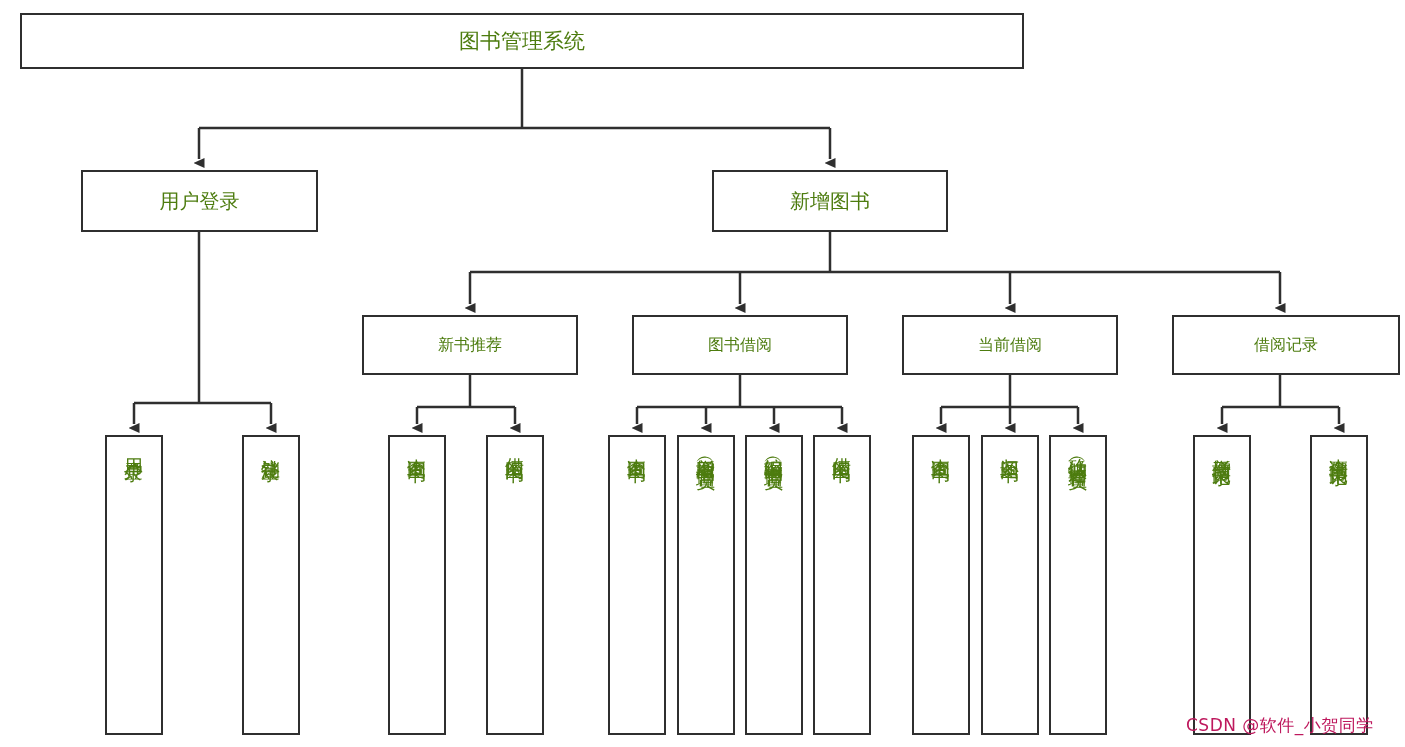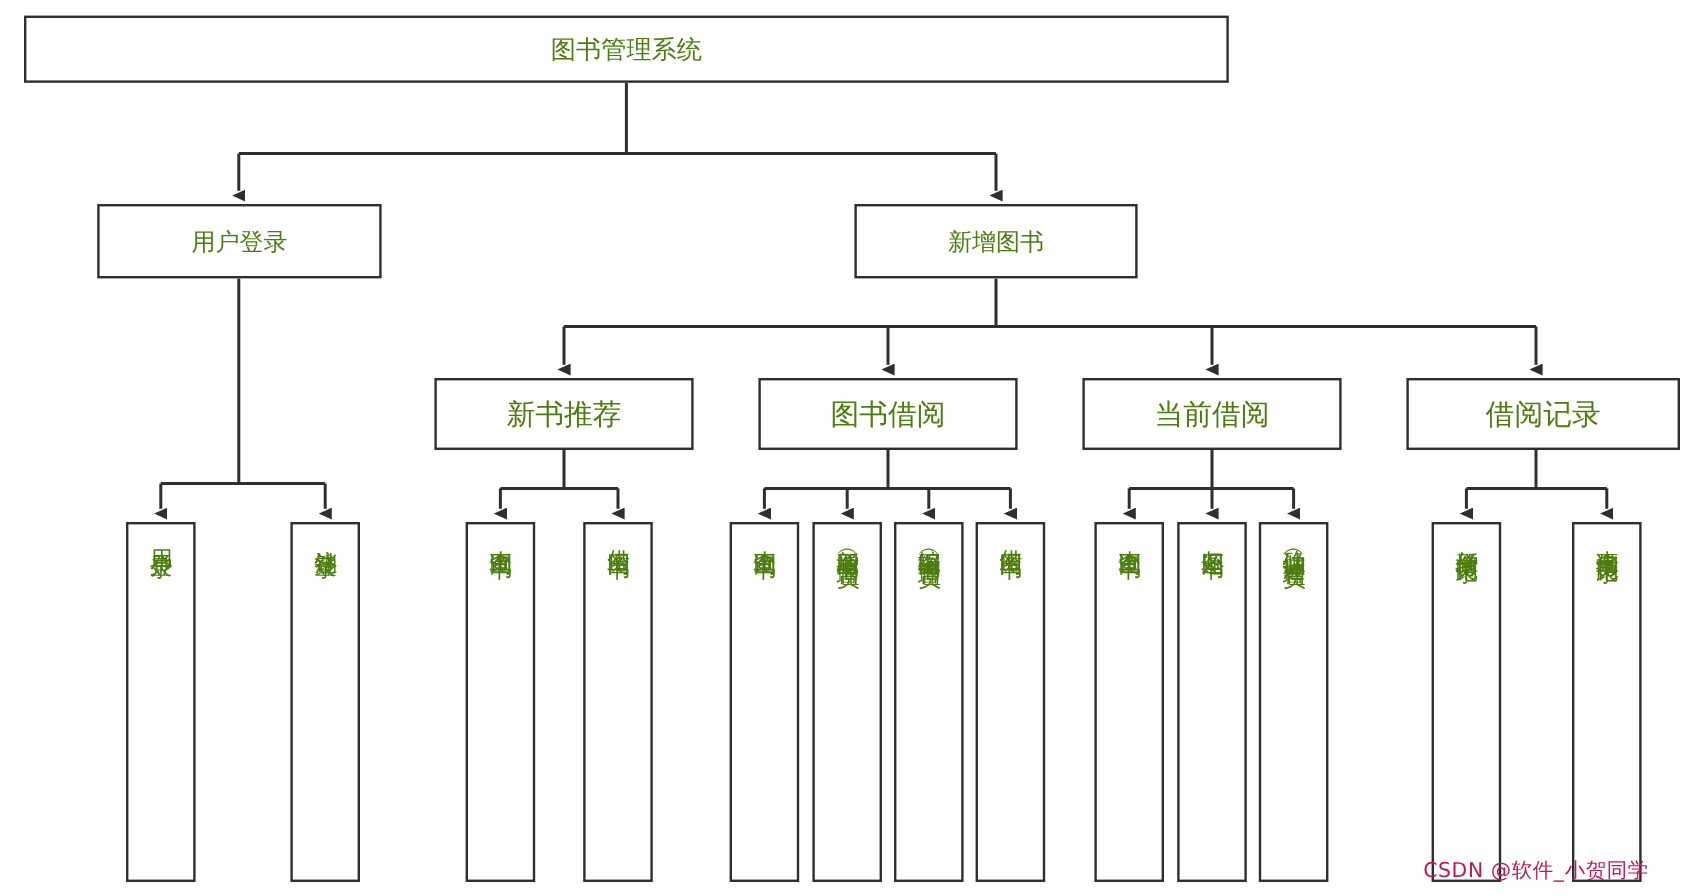--- a/index.html
+++ b/index.html
@@ -37,21 +37,21 @@
     text-align: center;
     color: #4d7c0f;
   }
   .node.root {
     font-size: 21px;
   }
   .node.level2 {
     font-size: 20px;
   }
   .node.level3 {
-    font-size: 24px;
+    font-size: 16px;
   }
   .node.leaf {
     font-size: 19px;
     padding: 6px 0;
     align-items: flex-start;
   }
   .node.leaf .vtext {
     writing-mode: vertical-rl;
     text-orientation: upright;
     letter-spacing: 2px;

